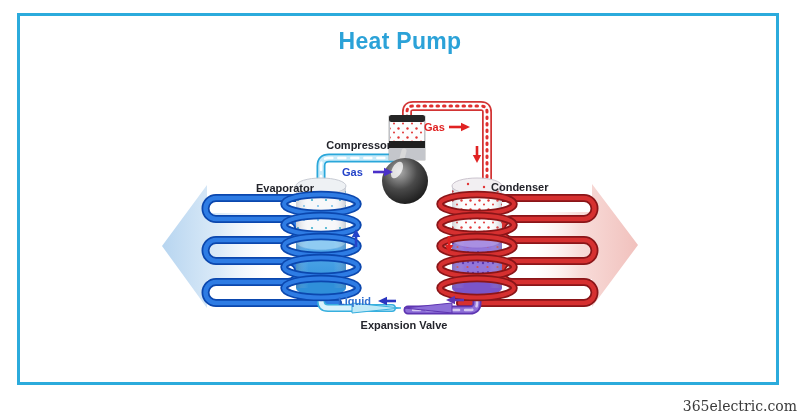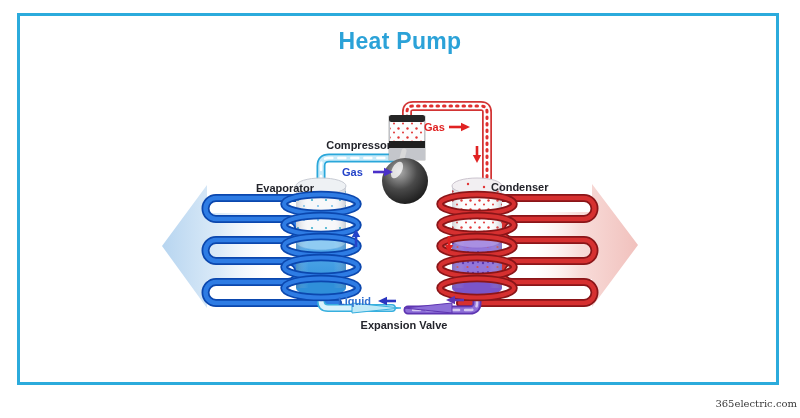--- a/index.html
+++ b/index.html
@@ -3,21 +3,21 @@
 <meta charset="utf-8">
 <style>
   html,body{margin:0;padding:0;background:#ffffff;}
   body{width:800px;height:418px;position:relative;overflow:hidden;
        font-family:"Liberation Sans",sans-serif;}
   .frame{position:absolute;left:17px;top:13px;width:762px;height:372px;
          border:3px solid #2BABDC;box-sizing:border-box;background:#ffffff;}
   .title{position:absolute;top:28px;left:0;width:100%;text-align:center;
          font-size:23px;font-weight:bold;color:#2BA2D8;letter-spacing:.3px;}
   .watermark{position:absolute;right:3px;top:398px;font-family:"DejaVu Serif",serif;
-         font-size:10px;color:#3a3a3a;}
+         font-size:14px;color:#3a3a3a;}
   svg{position:absolute;left:0;top:0;}
   svg text{font-family:"Liberation Sans",sans-serif;font-weight:bold;font-size:11px;fill:#23242B;}
   text.blue{fill:#2443C9;} text.red{fill:#E02222;} text.liq{fill:#2F6FD0;}
 </style>
 </head>
 <body>
 
 <div class="frame"></div>
 <div class="title">Heat Pump</div>
 

